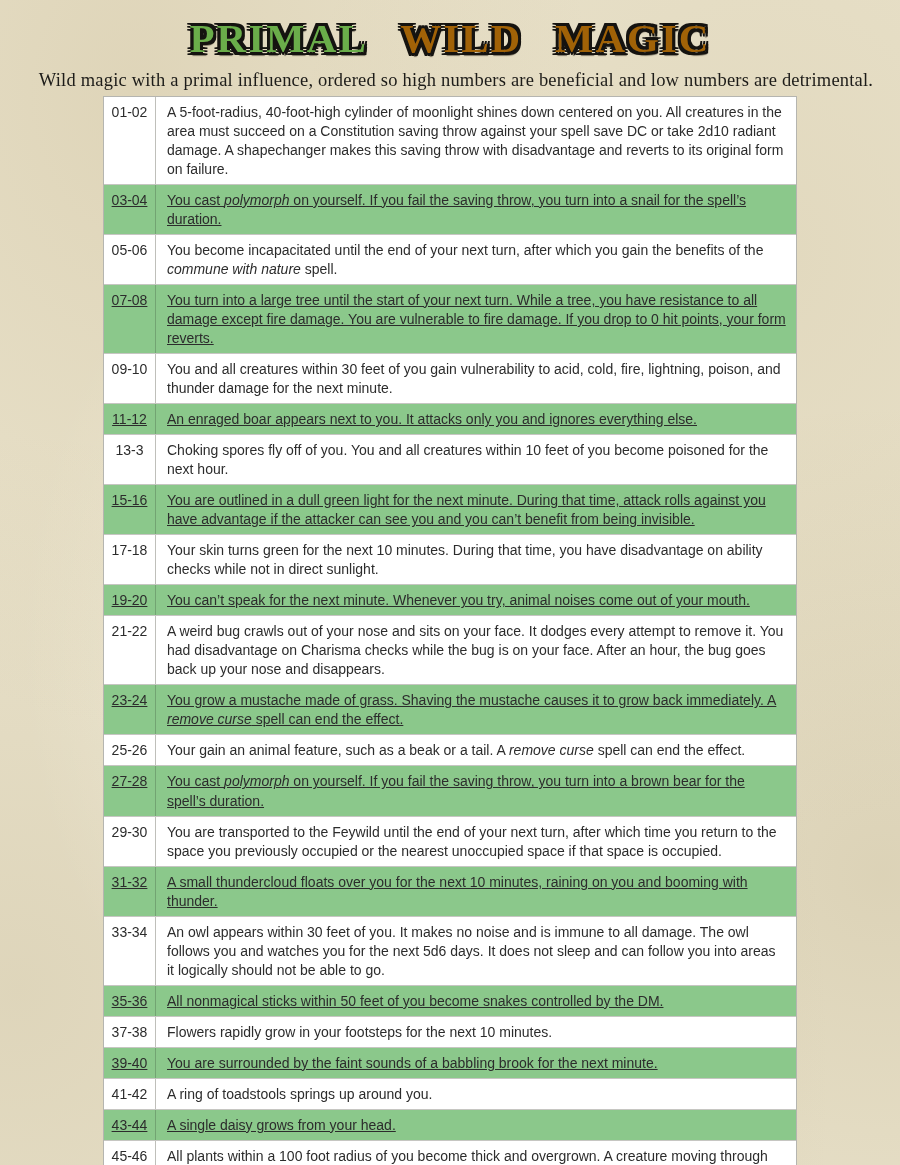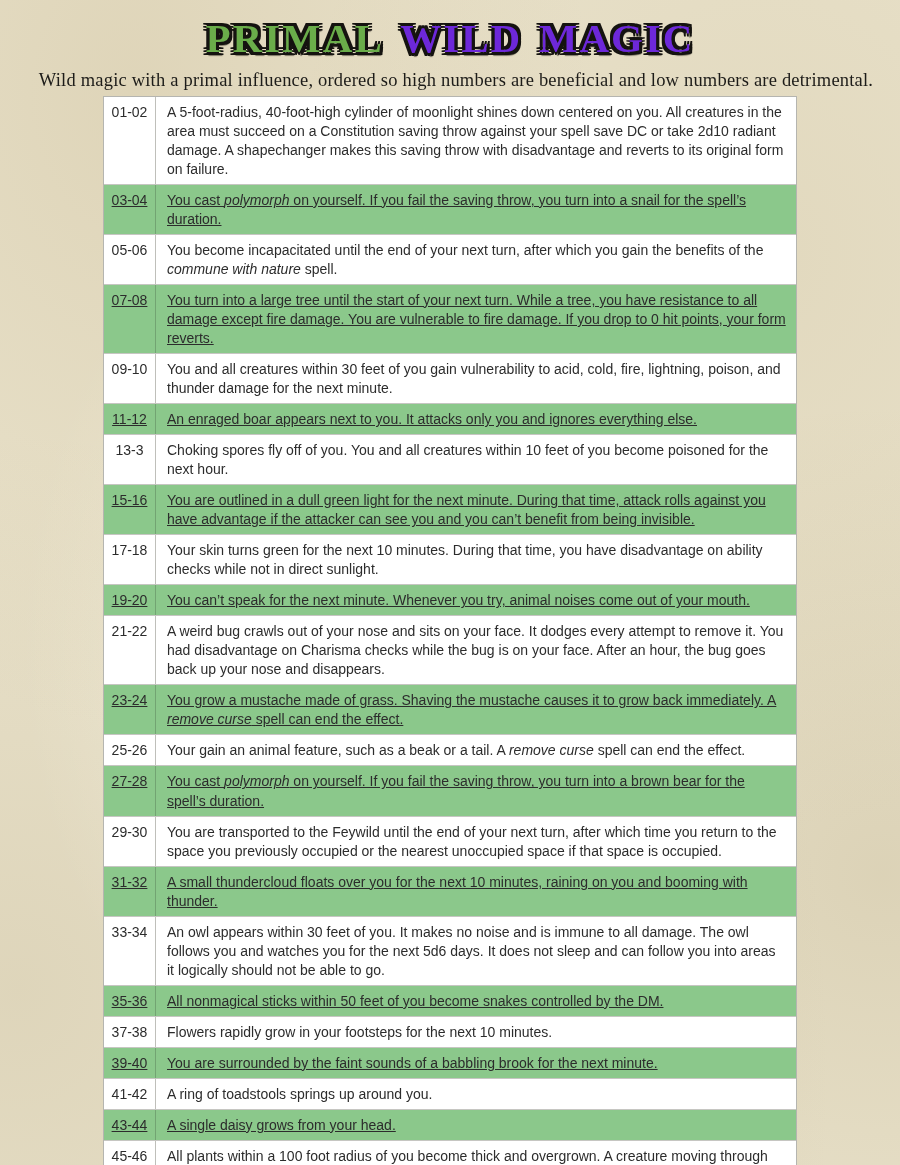--- a/index.html
+++ b/index.html
@@ -32,21 +32,21 @@
   }
   .title .word{
     text-shadow:
       -3px -3px 0 #151310, 3px -3px 0 #151310,
       -3px  3px 0 #151310, 3px  3px 0 #151310,
       -3px  0   0 #151310, 3px  0   0 #151310,
        0   -3px 0 #151310, 0    3px 0 #151310,
        2px  4px 1px rgba(40,35,25,0.55);
   }
   .title .w-green{color:#6aad4a;}
-  .title .w-white{color:#6d28d9;}
+  .title .w-white{color:#a16207;margin-left:16px;}
 
   
   .subtitle{
     margin-top:5px;
     text-align:center;
     font-family:"Liberation Serif", serif;
     font-size:18.5px;
     color:#1d1c19;
     letter-spacing:0.2px;
     margin-left:12px;

